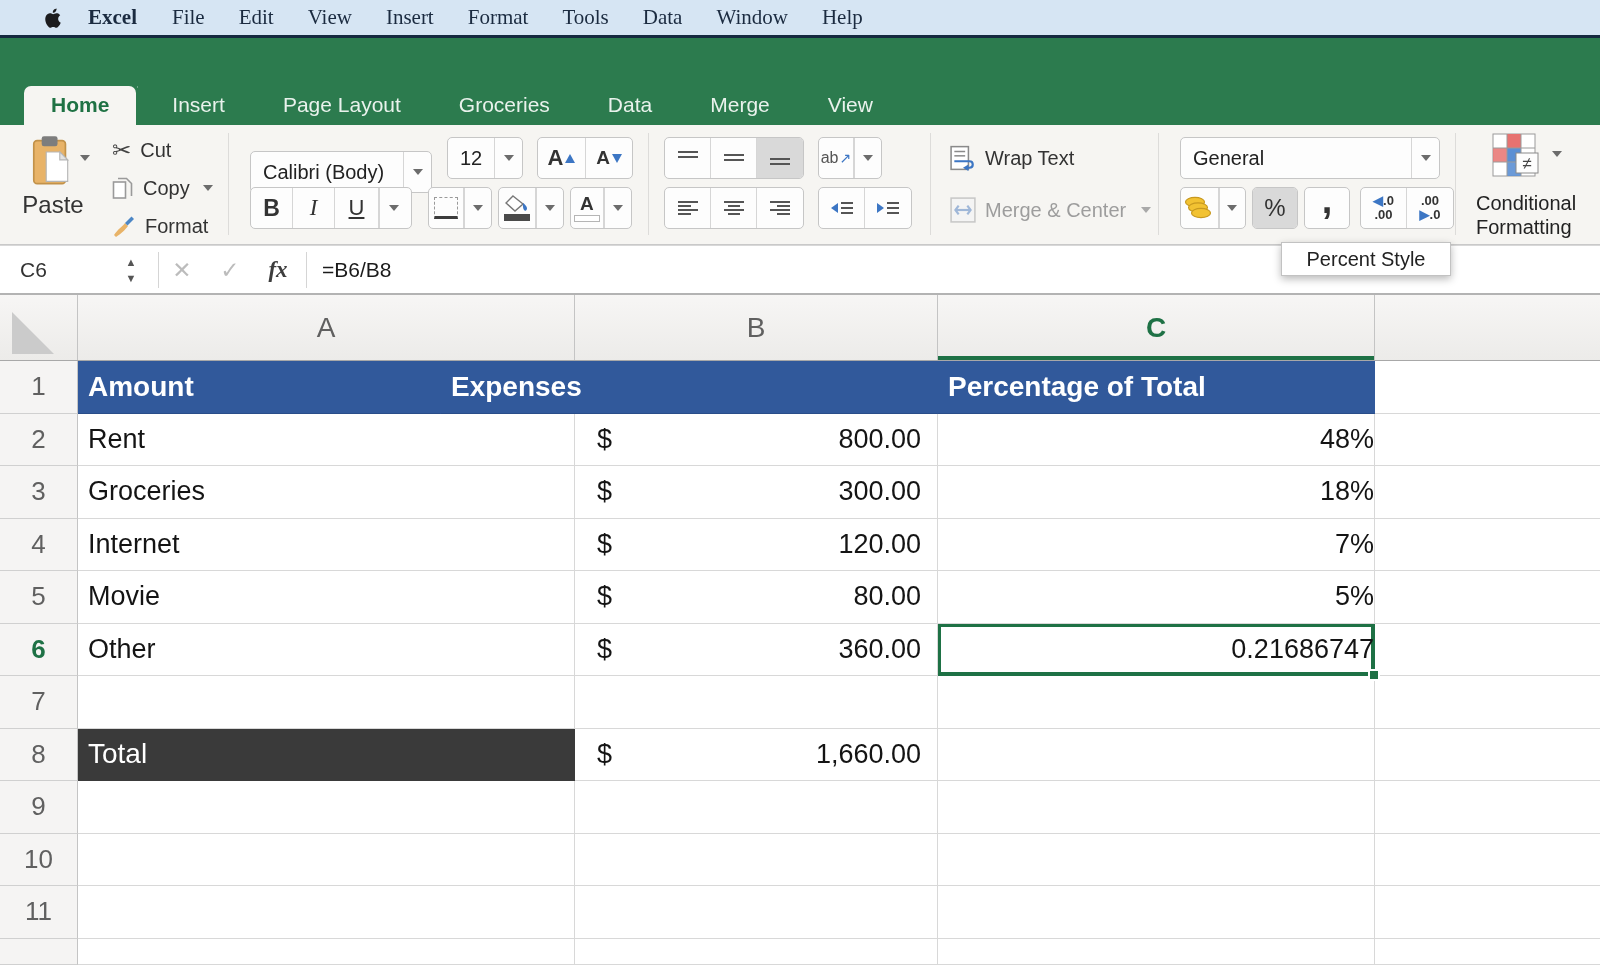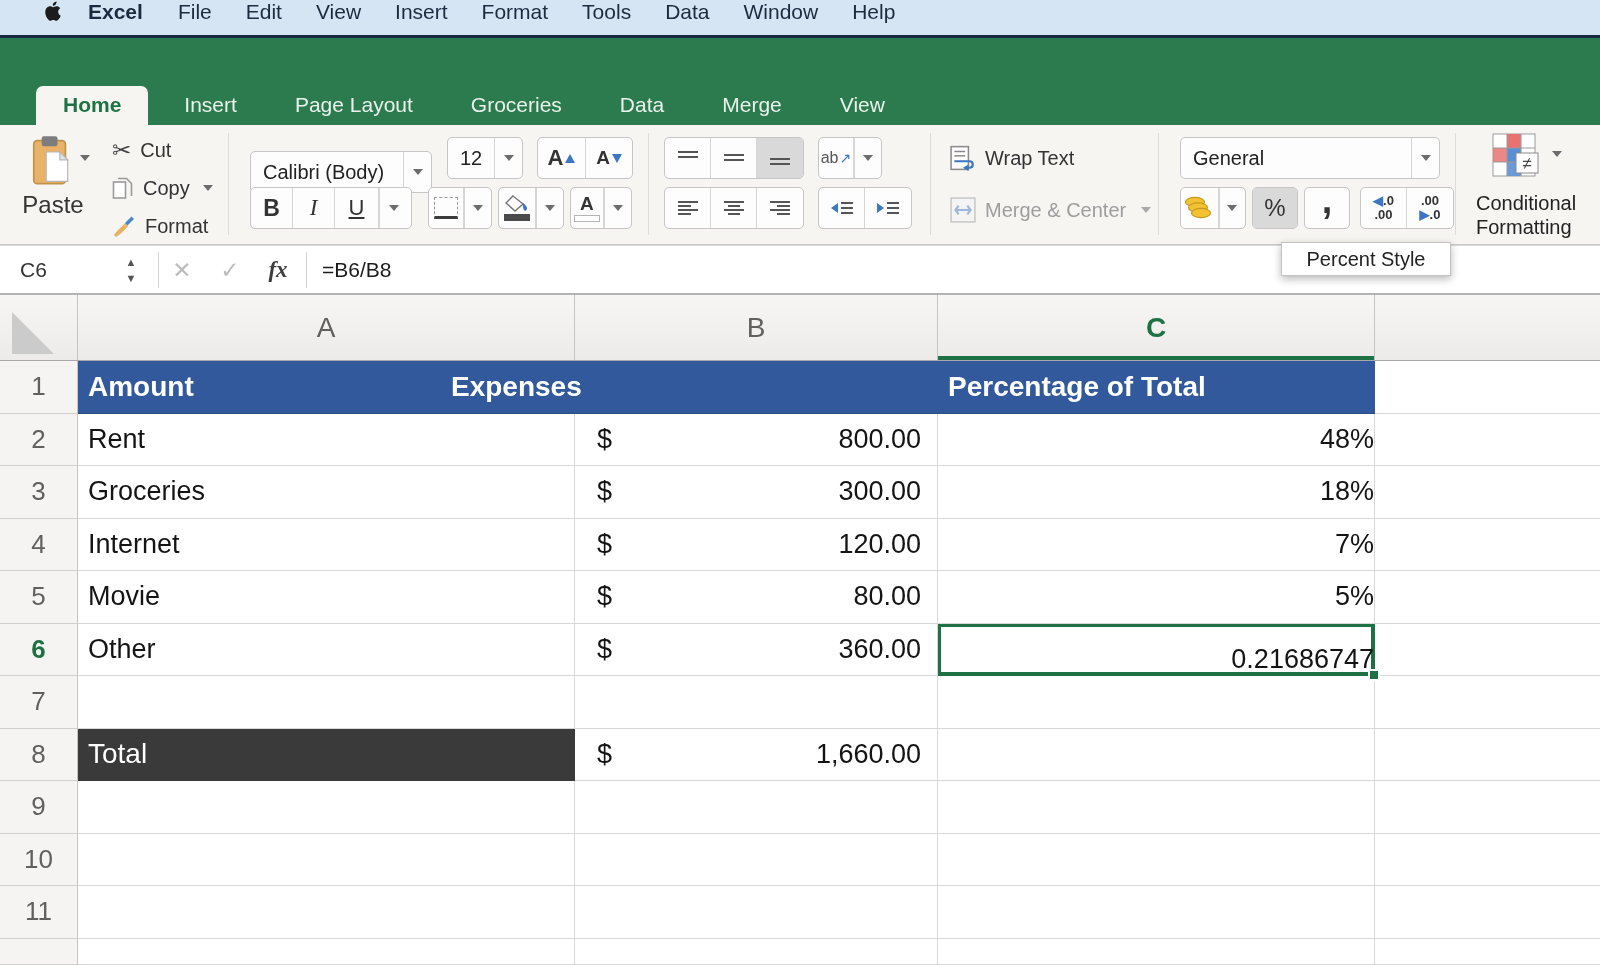--- a/index.html
+++ b/index.html
@@ -1,41 +1,41 @@
 <!DOCTYPE html>
 <html><head>
 <meta charset="utf-8">
 <style>
   * { margin:0; padding:0; box-sizing:border-box; }
   html,body { width:1600px; height:965px; overflow:hidden; font-family:"Liberation Sans", sans-serif; background:#fff; }
   .screen { position:relative; width:1600px; height:965px; }
 
   
   .menubar { position:absolute; top:0; left:0; width:1600px; height:38px; background:#d6e5f3;
-             border-bottom:3px solid #15293f; display:flex; align-items:flex-start; color:#1b2b40; font-size:21px; }
+             border-bottom:3px solid #15293f; display:flex; align-items:center; color:#1b2b40; font-size:21px;font-family:Liberation Serif, serif; }
   .menubar .apple { margin:0 0 0 30px; width:44px; display:flex; justify-content:center; }
   .menubar .mi { padding:0 17px; }
   .menubar .app-name { font-weight:bold; padding:0 18px 0 14px; }
 
   
   .titlebar { position:absolute; top:38px; left:0; width:1600px; height:50px; background:#2c7b4e; }
   .light { position:absolute; top:52px; width:21px; height:21px; border-radius:50%; }
   .light.red { left:22px; background:#f5615a; border:1px solid #dd4a43; }
   .light.red::after { content:""; position:absolute; left:6px; top:6px; width:7px; height:7px; border-radius:50%; background:#9e2b24; }
   .light.yellow { left:56px; background:#f8bd32; border:1px solid #dda428; }
   .light.green { left:90px; background:#34c748; border:1px solid #27a938; }
   .tb-sep { position:absolute; left:137px; top:48px; height:30px; width:1px; background:rgba(255,255,255,.3); }
   .tb-ico { position:absolute; top:48px; display:flex; align-items:center; justify-content:center; width:34px; height:30px; }
   .caret { width:0; height:0; border-left:6px solid transparent; border-right:6px solid transparent; border-top:7px solid #6c6c6c; }
   .caret.white { border-top-color:#eaf3ec; }
   .caret.sm { border-left-width:5px; border-right-width:5px; border-top-width:6px; }
   .wb-title { position:absolute; left:1085px; top:50px; width:260px; text-align:center; color:#fff; font-size:22px; }
 
   
-  .tabbar { position:absolute; top:88px; left:0; width:1600px; height:37px; background:#2c7b4e; display:flex; align-items:flex-end; padding-left:36px; }
+  .tabbar { position:absolute; top:88px; left:0; width:1600px; height:37px; background:#2c7b4e; display:flex; align-items:flex-end; padding-left:24px; }
   .tab { color:#e9f2ec; font-size:21px; padding:6px 22px 8px 22px; margin-right:14px; }
   .tab.active { background:#f6f5f2; color:#1f7244; font-weight:bold; border-radius:7px 7px 0 0; padding:7px 27px 8px 27px; }
 
   
   .ribbon { position:absolute; top:125px; left:0; width:1600px; height:120px; background:#f6f5f2; border-bottom:1px solid #c9c9c9; }
   .vsep { position:absolute; top:8px; height:102px; width:1px; background:#dddcda; }
   .btn { position:absolute; height:42px; background:#fdfdfd; border:1px solid #c6c6c6; border-radius:5px; display:flex; align-items:stretch; overflow:hidden; }
   .btn .lbl { display:flex; align-items:center; padding-left:12px; font-size:20px; color:#222; flex:1; }
   .btn .dd { width:28px; display:flex; align-items:center; justify-content:center; border-left:1px solid #d6d6d6; }
   .segbtn { display:flex; align-items:center; justify-content:center; border-right:1px solid #d6d6d6; }
@@ -70,21 +70,21 @@
   .rh { width:78px; background:#f5f4f3; border-right:1px solid #c4c4c4; border-bottom:1px solid #d0d0d0; display:flex; align-items:center; justify-content:center; font-size:26px; color:#606060; }
   .rh.sel { color:#1e7145; font-weight:bold; }
   .c { border-right:1px solid #d8d8d8; border-bottom:1px solid #d8d8d8; display:flex; align-items:center; font-size:27px; color:#141414; }
   .cA { width:497px; padding-left:10px; }
   .cB { width:363px; padding-left:22px; padding-right:16px; justify-content:space-between; }
   .cC { width:437px; justify-content:flex-end; padding-right:0; }
   .cD { flex:1; border-right:none; }
   .hdr .blue { background:#31599b; color:#fff; font-weight:bold; font-size:28px; border-right:1px solid #31599b; border-bottom:1px solid #294d89; }
   .hdr .cB, .hdr .cC { justify-content:flex-start; padding-left:10px; }
   .total-cell { background:#3a3a3a !important; color:#fff !important; border-right:1px solid #3a3a3a !important; border-bottom:1px solid #3a3a3a !important; font-size:28px !important; }
-  .active-cell { position:relative; box-shadow:inset 0 0 0 3px #1e7145; border-right-color:#1e7145 !important; border-bottom-color:#1e7145 !important;align-items:flex-end; }
+  .active-cell { position:relative; box-shadow:inset 0 0 0 3px #1e7145; border-right-color:#1e7145 !important; border-bottom-color:#1e7145 !important; }
   .handle { position:absolute; right:-6px; bottom:-6px; width:12px; height:12px; background:#1e7145; border:2px solid #fff; z-index:4; }
   .r12 { height:26px; overflow:hidden; }
 
   
   .tooltip { position:absolute; left:1281px; top:242px; width:170px; height:34px; background:#fff; border:1px solid #c2c2c2;
              box-shadow:0 3px 8px rgba(0,0,0,.28); display:flex; align-items:center; justify-content:center; font-size:20px; color:#222; z-index:60; }
 
   
   .lines-ico line { stroke:#555; stroke-width:2; }
   .border-ico { width:24px; height:22px; border:1px dashed #9a9a9a; border-bottom:3px solid #3c3c3c; }

